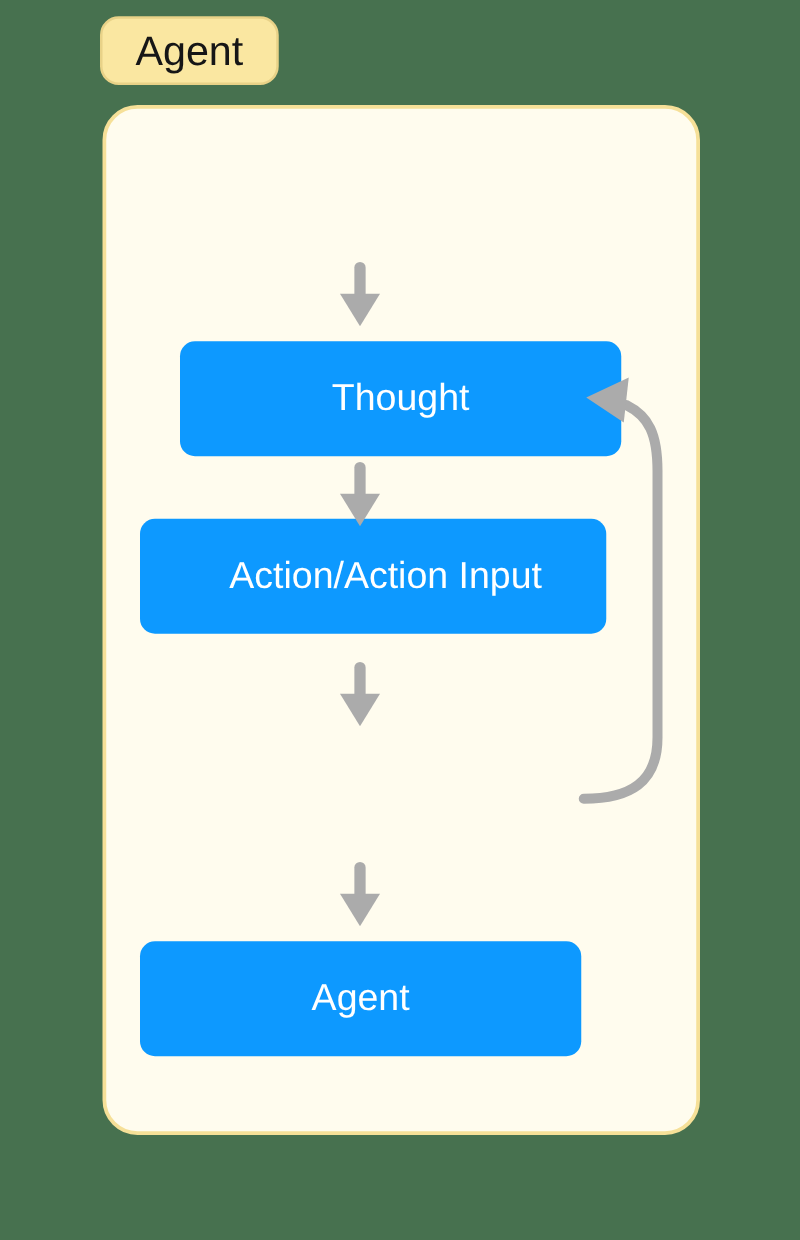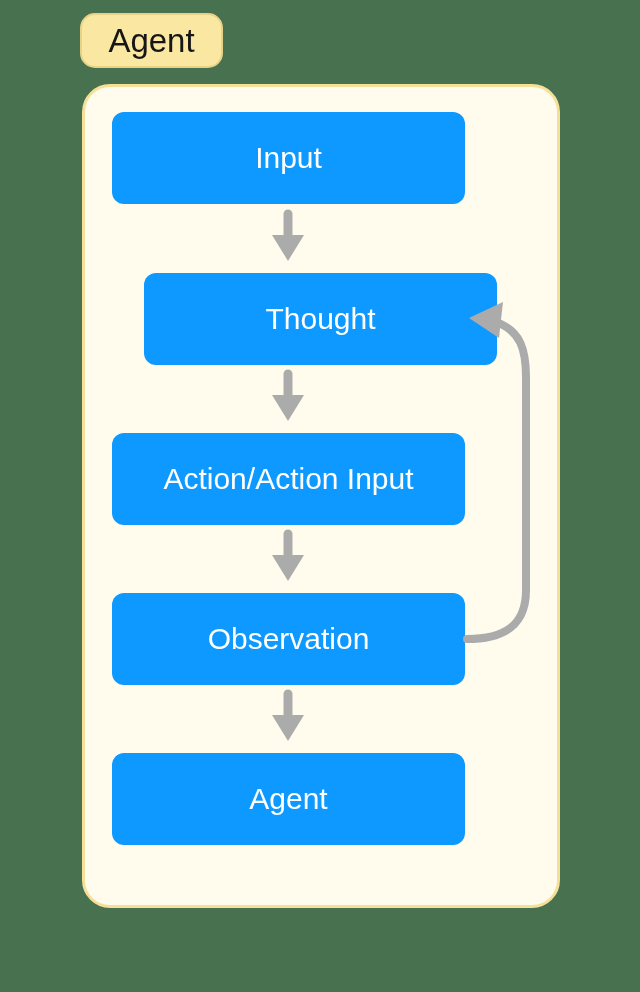--- a/index.html
+++ b/index.html
@@ -53,21 +53,21 @@
     background: #0D99FF;
     border-radius: 12px;
     display: flex;
     align-items: center;
     justify-content: center;
     color: #FFFFFF;
     font-size: 30px;
   }
   .node-0 { top: 25px; }
   .node-1 { top: 186px; margin-left: 32px; }
-  .node-2 { top: 346px; }
+  .node-2 { top: 328px; padding-left: 20px; }
   .node-3 { top: 506px; }
   .node-4 { top: 666px; }
   .overlay {
     position: absolute;
     left: 0;
     top: 0;
     width: 640px;
     height: 992px;
     pointer-events: none;
   }
@@ -91,31 +91,25 @@
 </head>
 <body>
 
 <div class="stage">
 
   <div class="badge">
     <span>Agent</span>
   </div>
 
   <div class="container">
-    <div class="node node-0">
-      <span>Input</span>
-    </div>
     <div class="node node-1">
       <span>Thought</span>
     </div>
     <div class="node node-2">
       <span>Action/Action Input</span>
-    </div>
-    <div class="node node-3">
-      <span>Observation</span>
     </div>
     <div class="node node-4">
       <span>Agent</span>
     </div>
   </div>
 
   <svg class="overlay" viewBox="0 0 640 992" aria-hidden="true">
     <g>
       <line class="edge-stroke" x1="288" y1="214" x2="288" y2="236"></line>
       <polygon class="edge-fill" points="272,235 304,235 288,261"></polygon>

